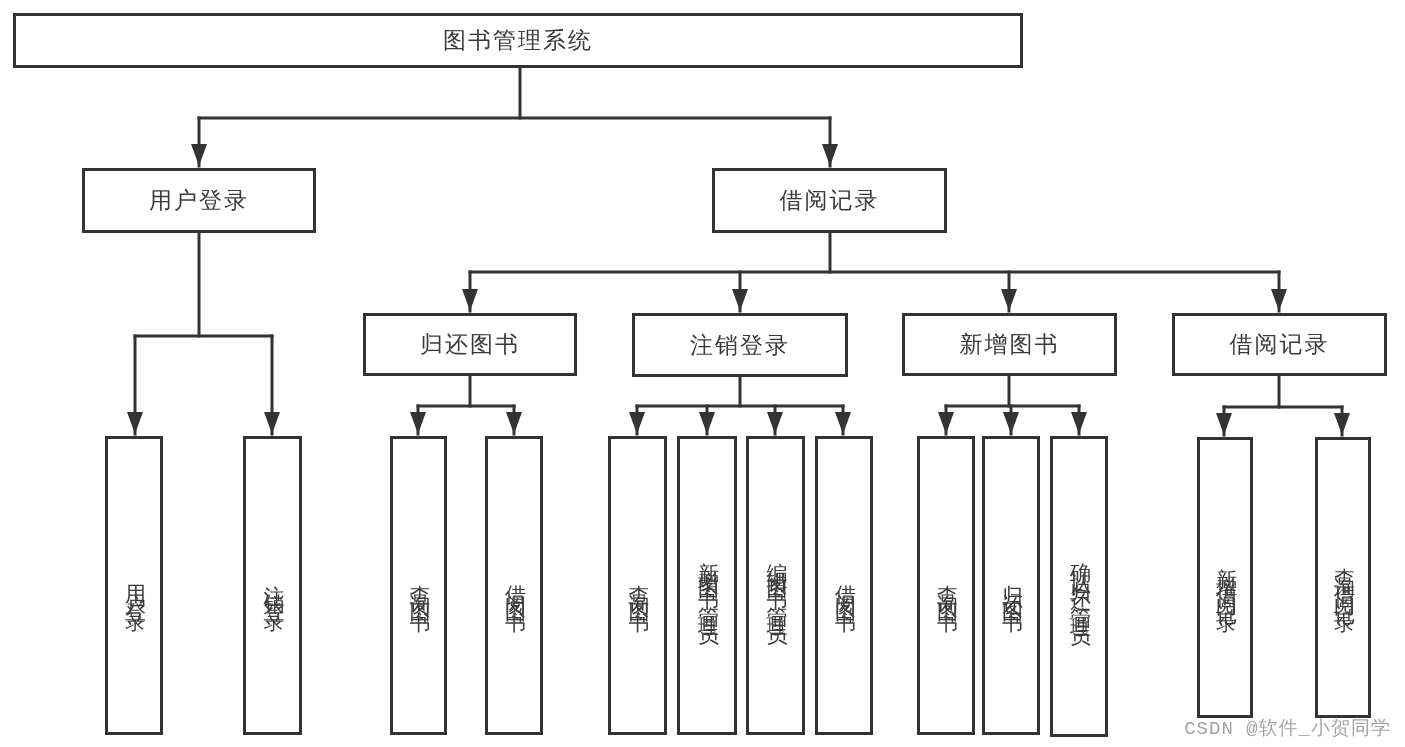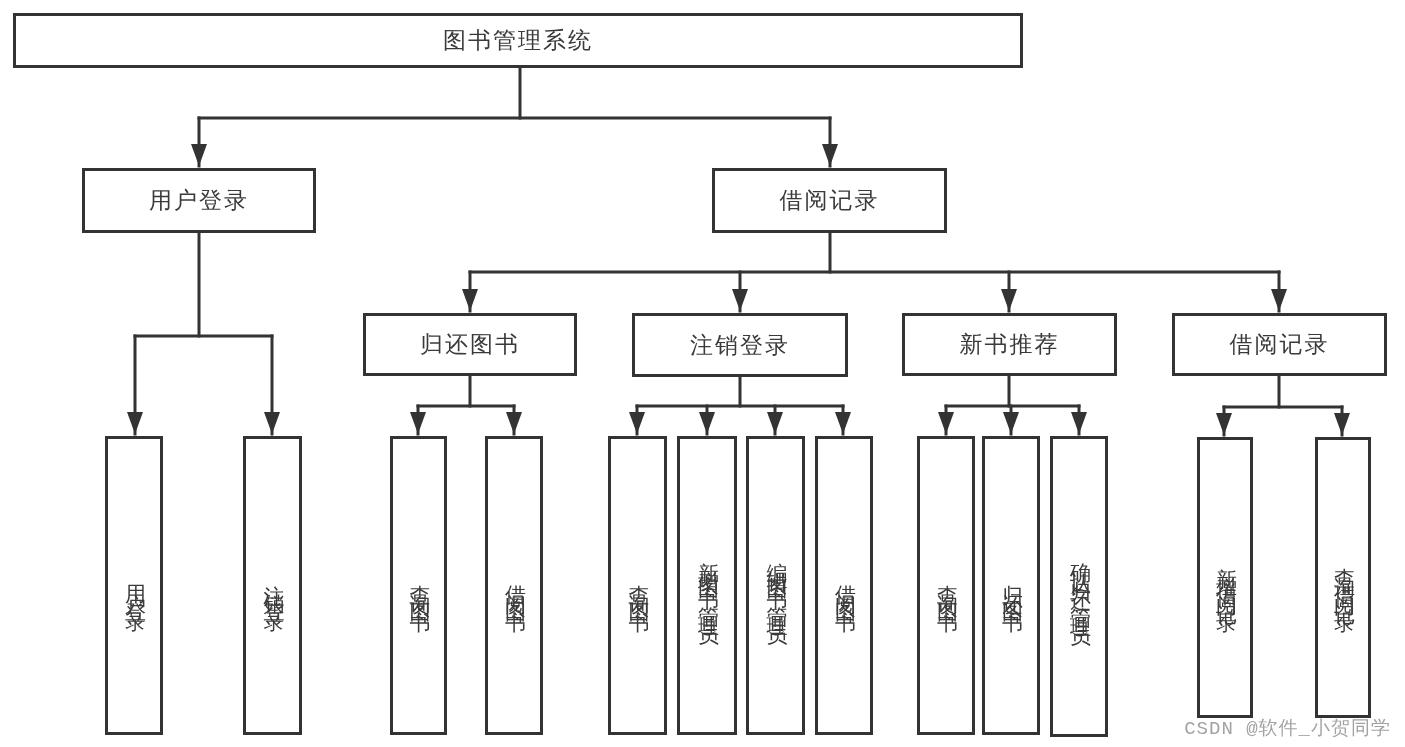--- a/index.html
+++ b/index.html
@@ -125,21 +125,21 @@
     <span>借阅记录</span>
   </div>
 
   <div class="box h" style="left:363px;top:313px;width:214px;height:63px">
     <span>归还图书</span>
   </div>
   <div class="box h" style="left:632px;top:313px;width:216px;height:64px">
     <span>注销登录</span>
   </div>
   <div class="box h" style="left:902px;top:313px;width:215px;height:63px">
-    <span>新书推荐</span>
+    <span>新增图书</span>
   </div>
   <div class="box h" style="left:1172px;top:313px;width:215px;height:63px">
     <span>借阅记录</span>
   </div>
 
   <div class="box v" style="left:105px;top:436px;width:58px;height:299px">
     <span>用户登录</span>
   </div>
   <div class="box v" style="left:243px;top:436px;width:59px;height:299px">
     <span>注销登录</span>

